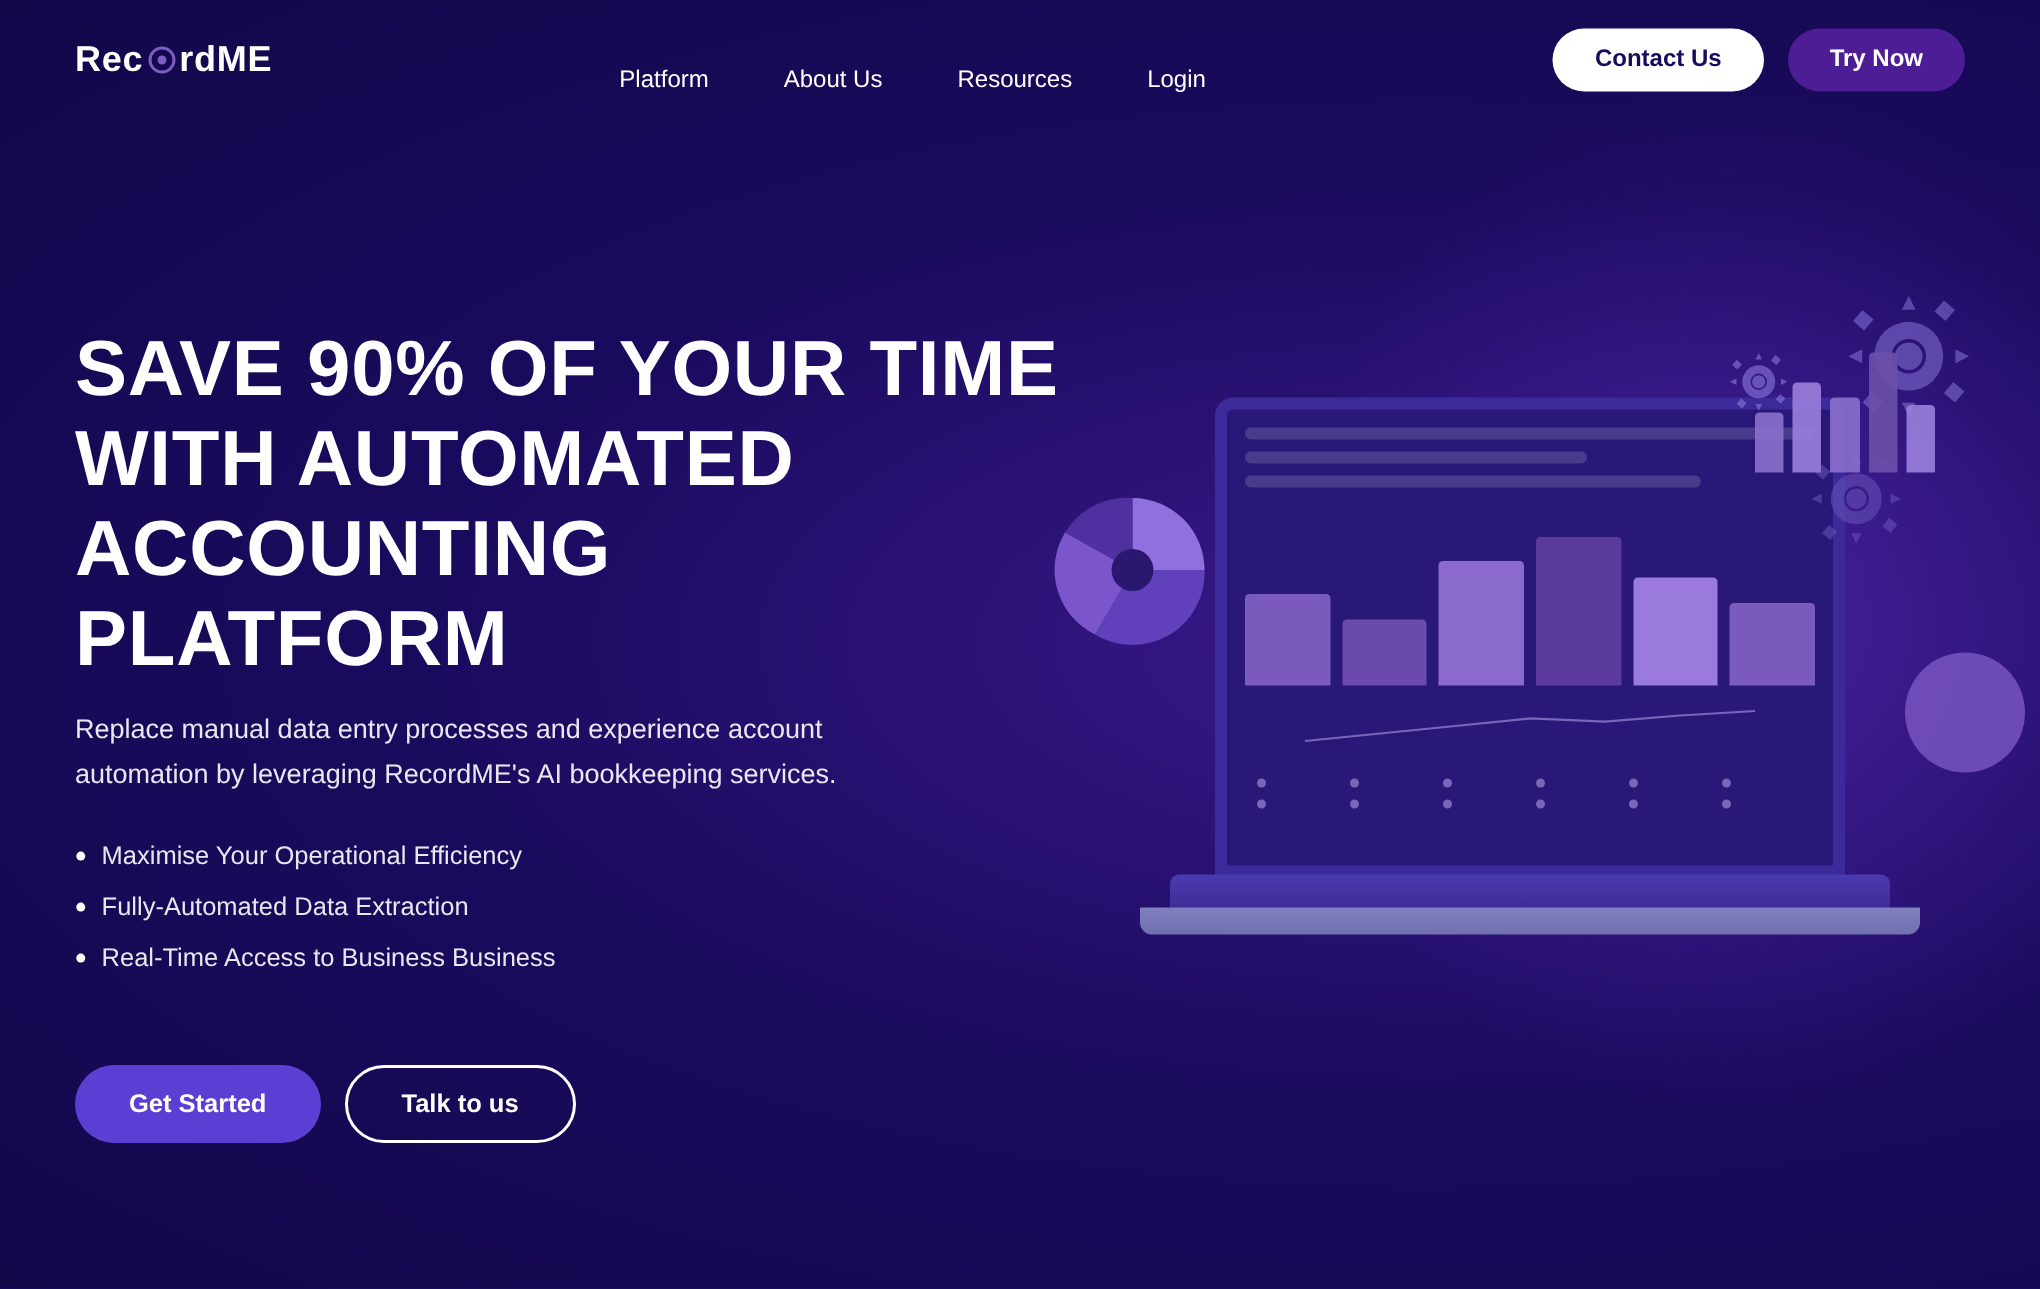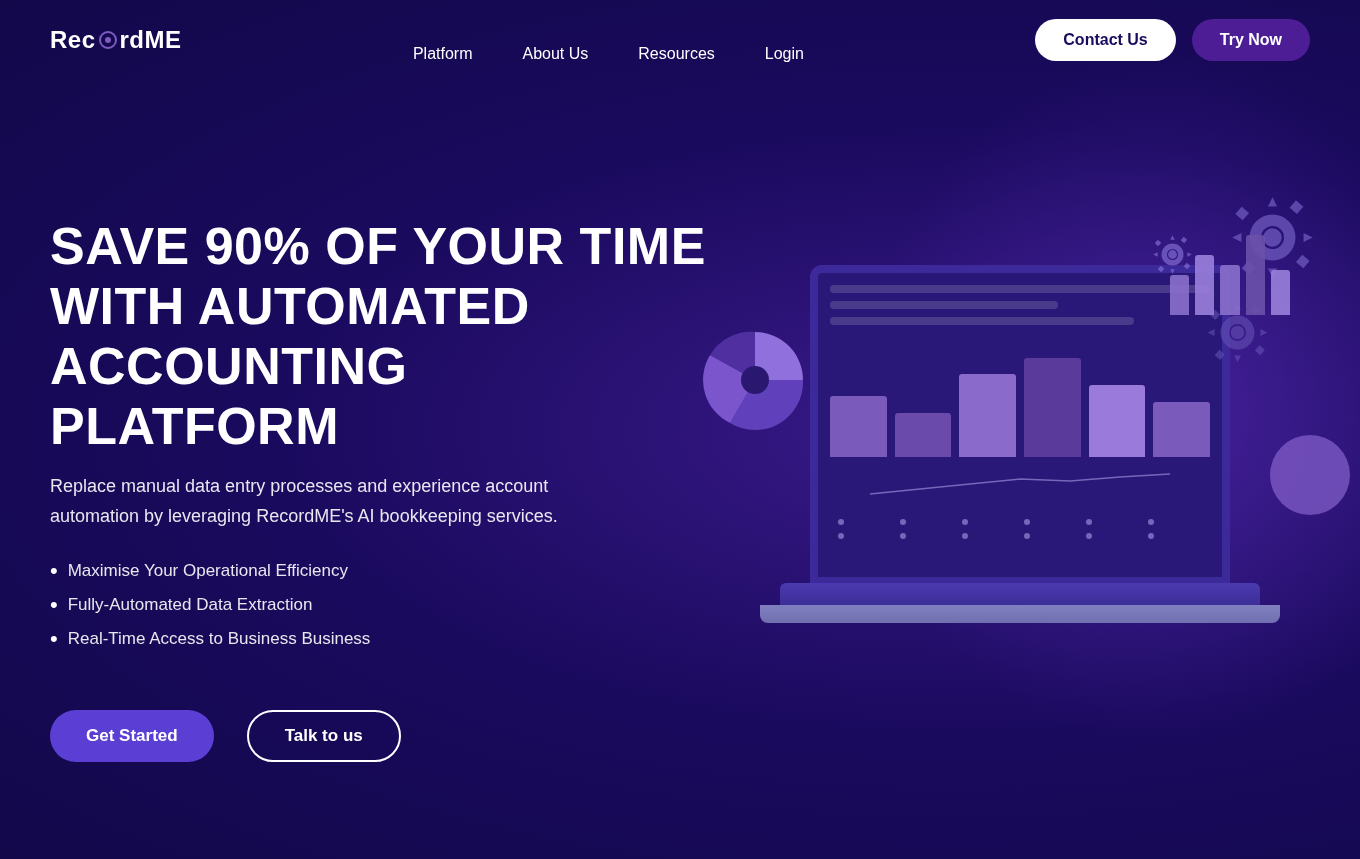--- a/index.html
+++ b/index.html
@@ -171,21 +171,21 @@
 
     .hero-bullets li::before {
       content: '•';
       font-size: 22px;
       color: white;
       line-height: 1;
     }
 
     .hero-actions {
       display: flex;
-      gap: 33px;
+      gap: 16px;
       align-items: flex-start;
     }
 
     .btn-get-started {
       background: #5b3fd4;
       color: white;
       border: none;
       border-radius: 50px;
       padding: 16px 36px;
       font-size: 17px;

